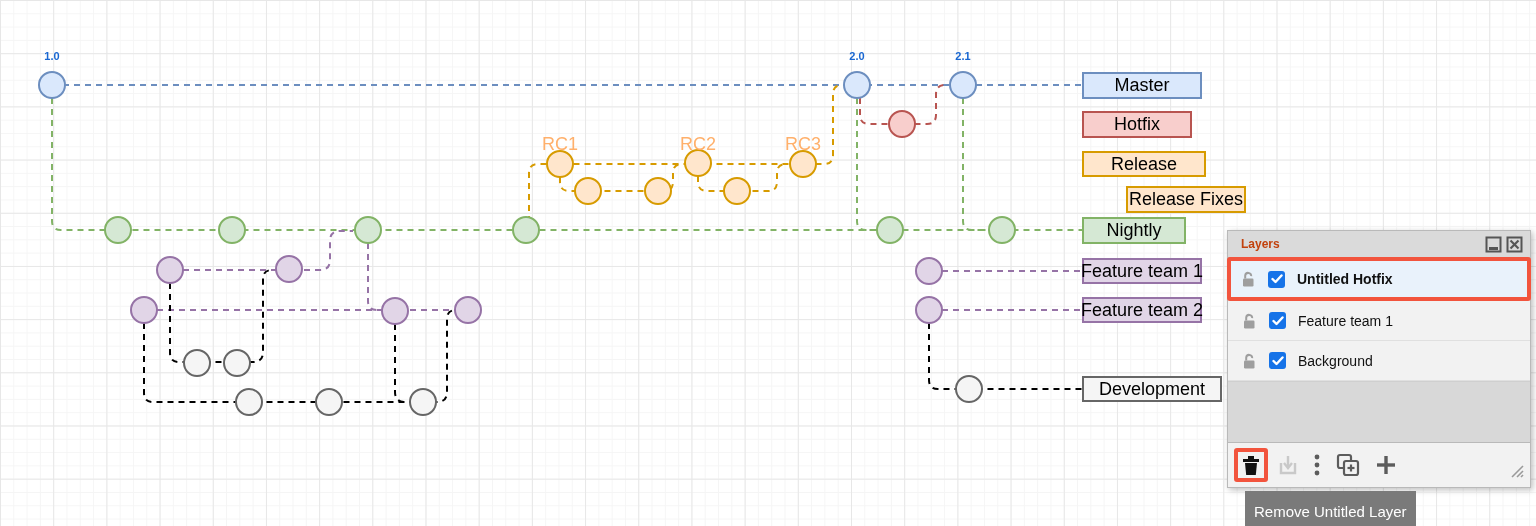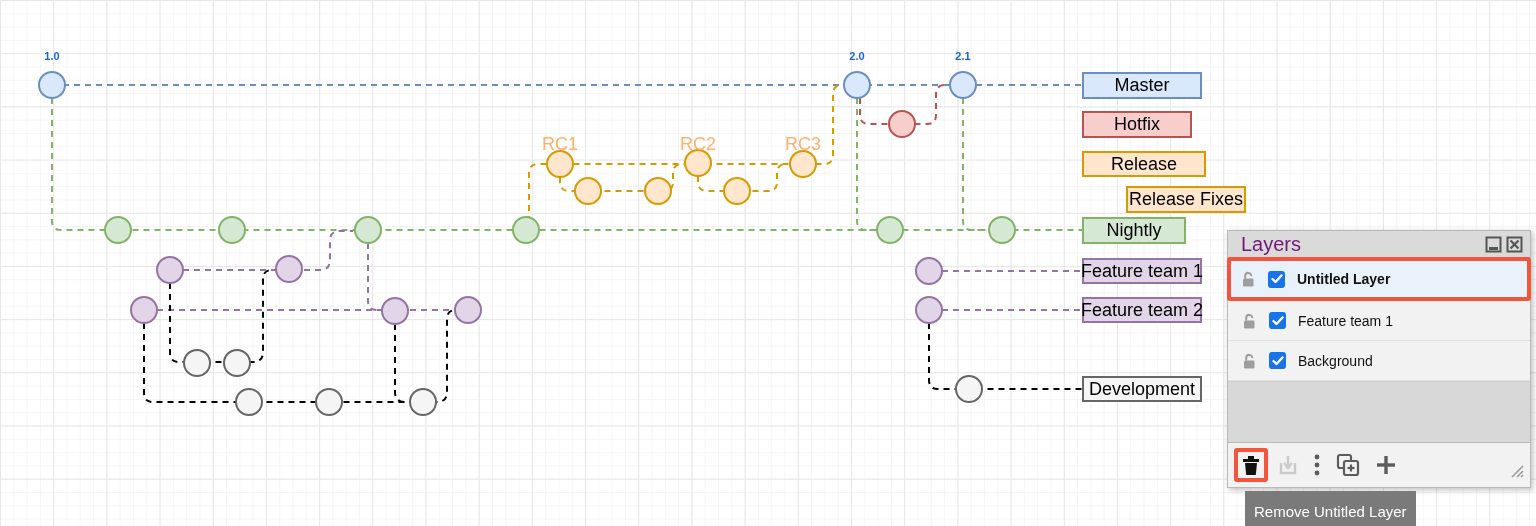--- a/index.html
+++ b/index.html
@@ -36,21 +36,21 @@
   #layers-panel{
     position:absolute;left:1227px;top:230px;width:304px;height:258px;
     background:#f2f2f2;border:1px solid #b9b9b9;box-sizing:border-box;
     box-shadow:2px 2px 6px rgba(0,0,0,.25);
     display:flex;flex-direction:column;
   }
   .panel-titlebar{
     height:26px;flex:0 0 26px;background:#dadada;border-bottom:1px solid #c2c2c2;
     display:flex;align-items:center;padding:0 6px 0 13px;
   }
-  .panel-title{font-size:20px;font-weight:normal;color:#701a75;flex:1;}
+  .panel-title{font-size:12px;font-weight:bold;color:#c2410c;flex:1;}
   .win-btn{width:19px;height:19px;display:flex;align-items:center;justify-content:center;cursor:pointer;margin-left:2px;}
   .layers-list{flex:0 0 auto;}
   .layer-row{
     height:40px;display:flex;align-items:center;gap:12px;padding:0 0 0 13px;
     background:#f2f2f2;border-bottom:1px solid #e0e0e0;box-sizing:border-box;
     font-size:14px;color:#111;
   }
   .layer-row.selected{
     background:#e9f2fb;border:4px solid #F2543D;border-radius:3px;
     padding-left:9px;gap:12px;font-weight:bold;height:44px;margin:-1px -1px 0 -1px;
@@ -139,21 +139,21 @@
       <div class="rc-label" style="left: 803px; top: 134px; color: rgb(255, 176, 107);">RC3</div>
     </div>
   <div id="branch-labels">
       <div class="branch-label" style="left: 1082px; top: 72px; width: 120px; height: 27px; background: rgb(218, 232, 252); border-color: rgb(108, 142, 191);">Master</div>
       <div class="branch-label" style="left: 1082px; top: 111px; width: 110px; height: 27px; background: rgb(248, 206, 204); border-color: rgb(184, 84, 80);">Hotfix</div>
       <div class="branch-label" style="left: 1082px; top: 151px; width: 124px; height: 26px; background: rgb(255, 230, 204); border-color: rgb(215, 155, 0);">Release</div>
       <div class="branch-label" style="left: 1126px; top: 177px; width: 120px; height: 27px; background: rgb(255, 230, 204); border-color: rgb(215, 155, 0); margin-top: 9px;">Release Fixes</div>
       <div class="branch-label" style="left: 1082px; top: 217px; width: 104px; height: 27px; background: rgb(213, 232, 212); border-color: rgb(130, 179, 102);">Nightly</div>
       <div class="branch-label" style="left: 1082px; top: 258px; width: 120px; height: 26px; background: rgb(225, 213, 231); border-color: rgb(150, 115, 166);">Feature team 1</div>
       <div class="branch-label" style="left: 1082px; top: 297px; width: 120px; height: 26px; background: rgb(225, 213, 231); border-color: rgb(150, 115, 166); text-align: right;">Feature team 2</div>
-      <div class="branch-label" style="left: 1082px; top: 376px; width: 120px; height: 26px; background: rgb(245, 245, 245); border-color: rgb(102, 102, 102);">Development</div>
+      <div class="branch-label" style="left: 1082px; top: 376px; width: 140px; height: 26px; background: rgb(245, 245, 245); border-color: rgb(102, 102, 102);">Development</div>
     </div>
 </div>
 
 <div id="layers-panel">
   <div class="panel-titlebar">
     <span class="panel-title">Layers</span>
     <span class="win-btn">
       <svg width="17" height="17" viewBox="0 0 17 17">
         <rect x="1.5" y="1.5" width="14" height="14" fill="none" stroke="#555" stroke-width="2"></rect>
         <line x1="4" y1="12.5" x2="13" y2="12.5" stroke="#555" stroke-width="3"></line>
@@ -174,21 +174,21 @@
           <svg width="16" height="16" viewBox="0 0 16 16">
             <rect x="3" y="7.5" width="10.5" height="8" rx="1.2" fill="#9e9e9e"></rect>
             <path d="M5.2 7.5 V4.6 a3 3 0 0 1 6 .6" fill="none" stroke="#9e9e9e" stroke-width="2"></path>
           </svg>
         </span>
         <span class="cb" style="background: rgb(22, 115, 232);">
           <svg width="12" height="10" viewBox="0 0 12 10">
             <polyline points="1.5,5 4.5,8 10.5,1.5" fill="none" stroke="#fff" stroke-width="2.4" stroke-linecap="round" stroke-linejoin="round"></polyline>
           </svg>
         </span>
-        <span>Untitled Layer</span>
+        <span>Untitled Hotfix</span>
       </div>
       <div class="layer-row">
         <span class="lockicon">
           <svg width="16" height="16" viewBox="0 0 16 16">
             <rect x="3" y="7.5" width="10.5" height="8" rx="1.2" fill="#9e9e9e"></rect>
             <path d="M5.2 7.5 V4.6 a3 3 0 0 1 6 .6" fill="none" stroke="#9e9e9e" stroke-width="2"></path>
           </svg>
         </span>
         <span class="cb" style="background: rgb(22, 115, 232);">
           <svg width="12" height="10" viewBox="0 0 12 10">

